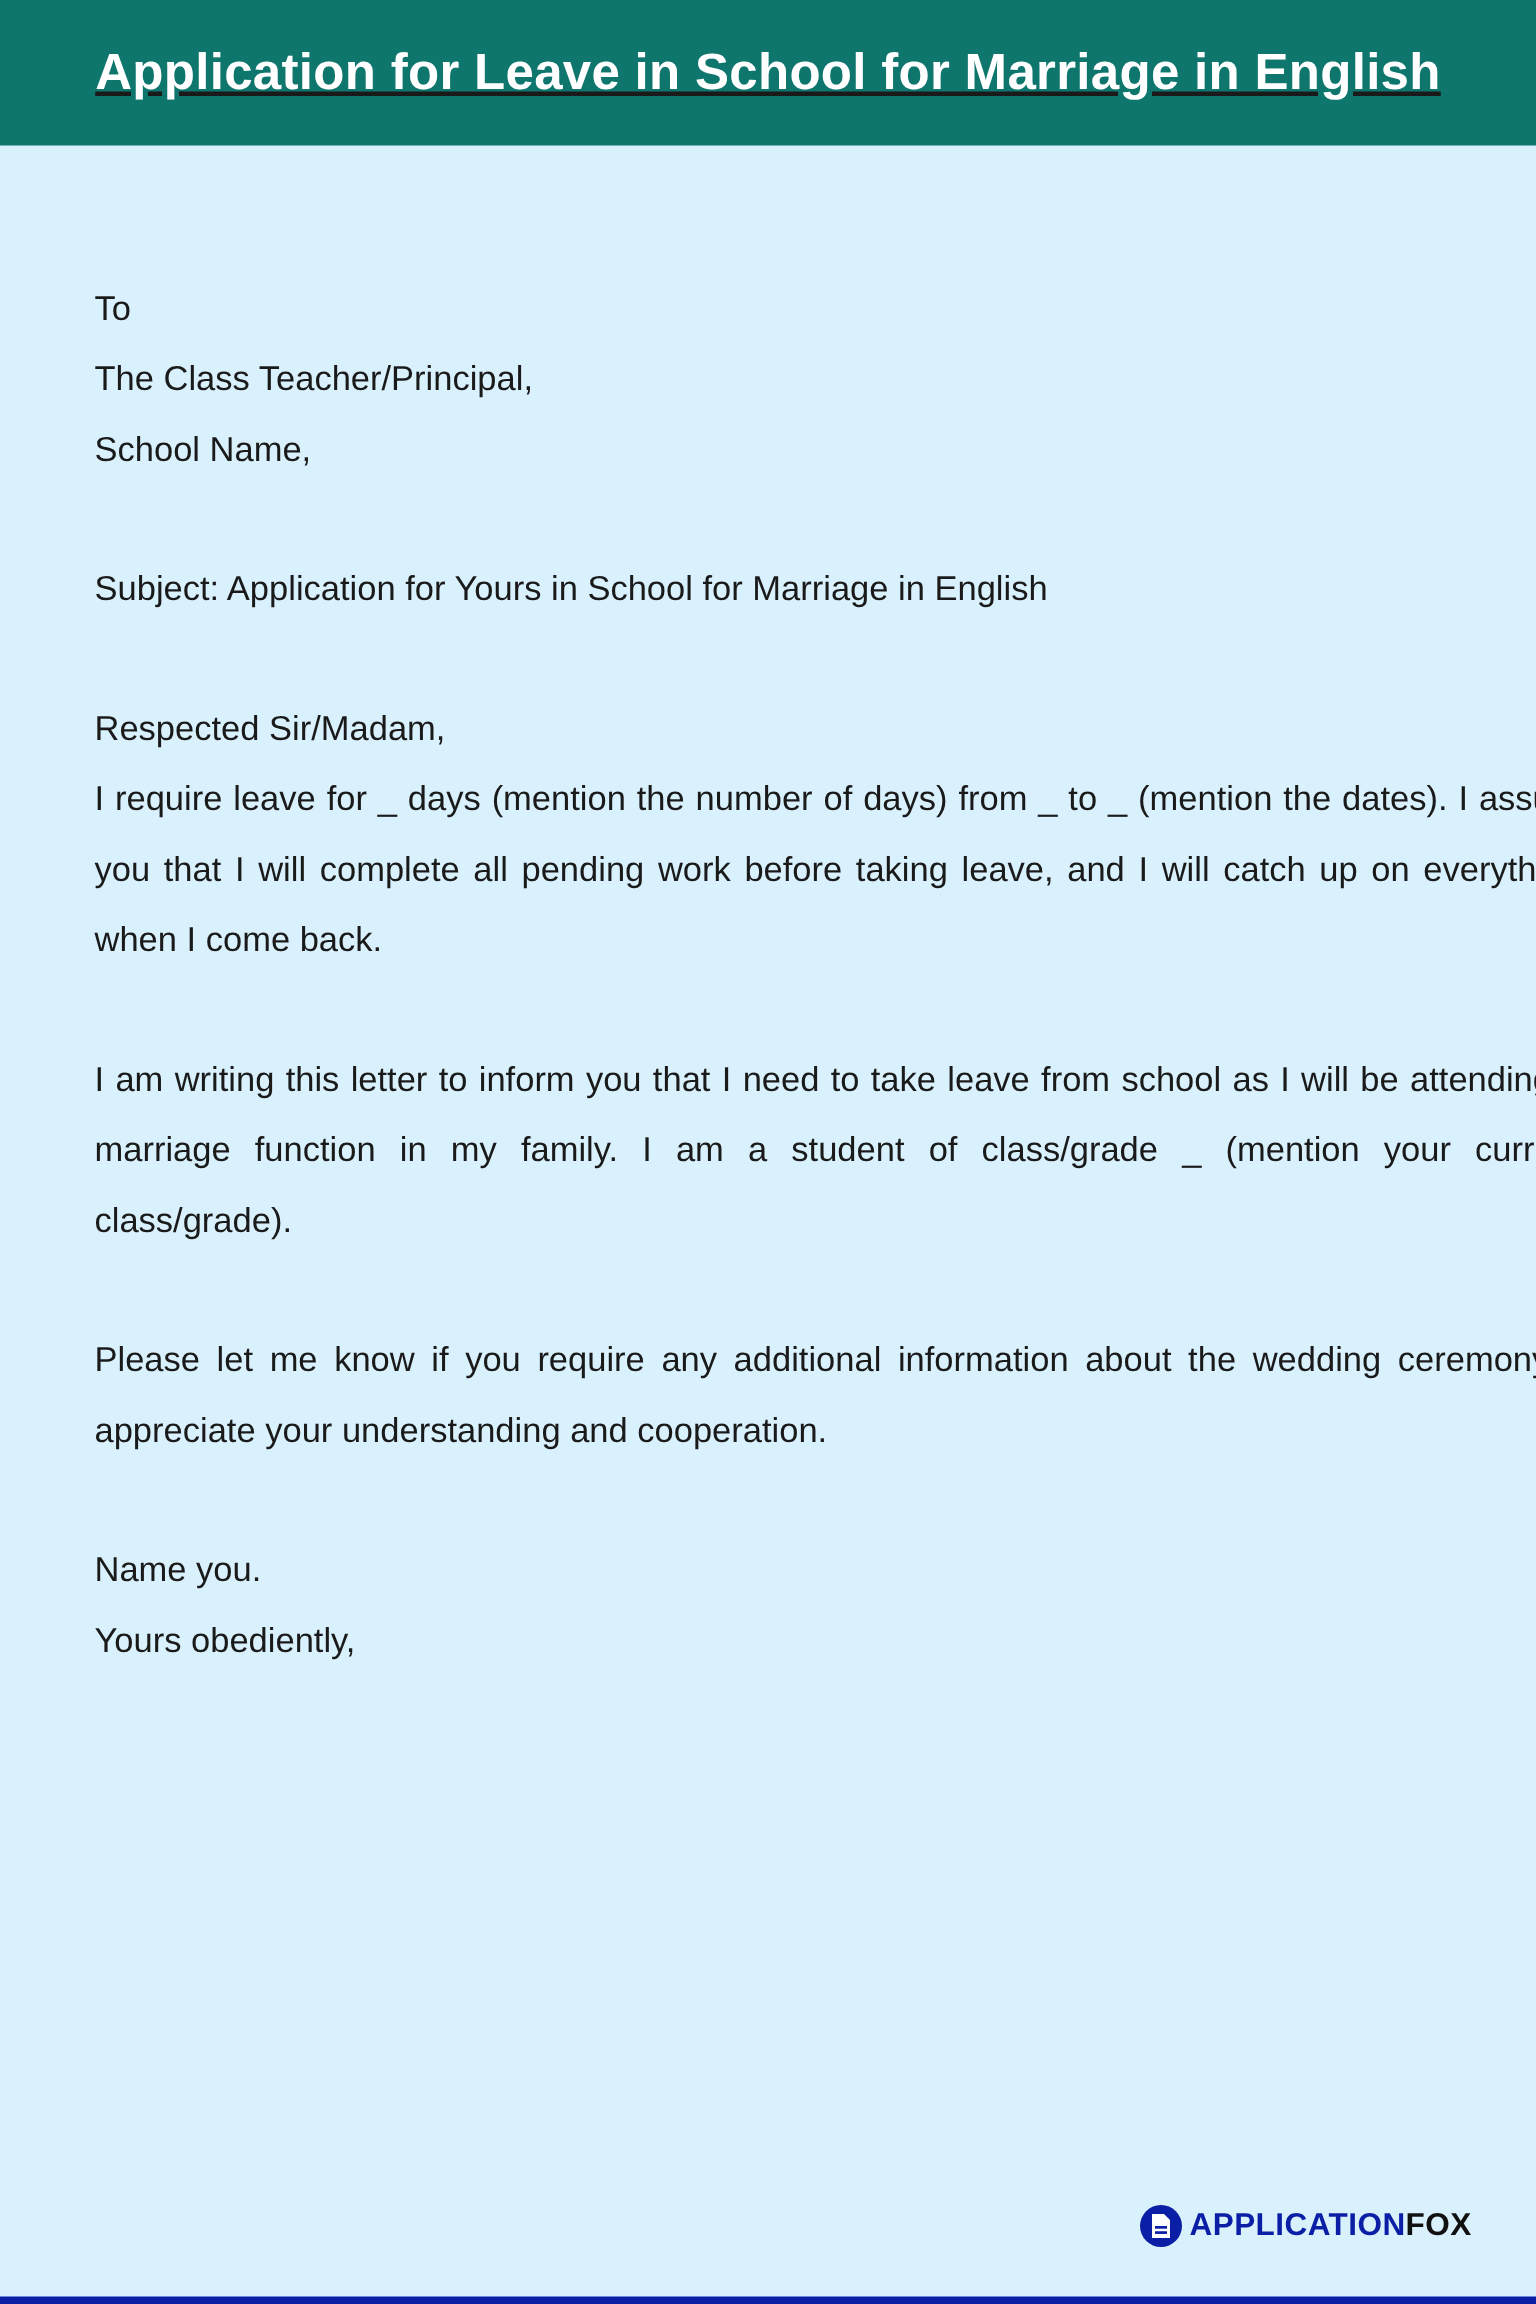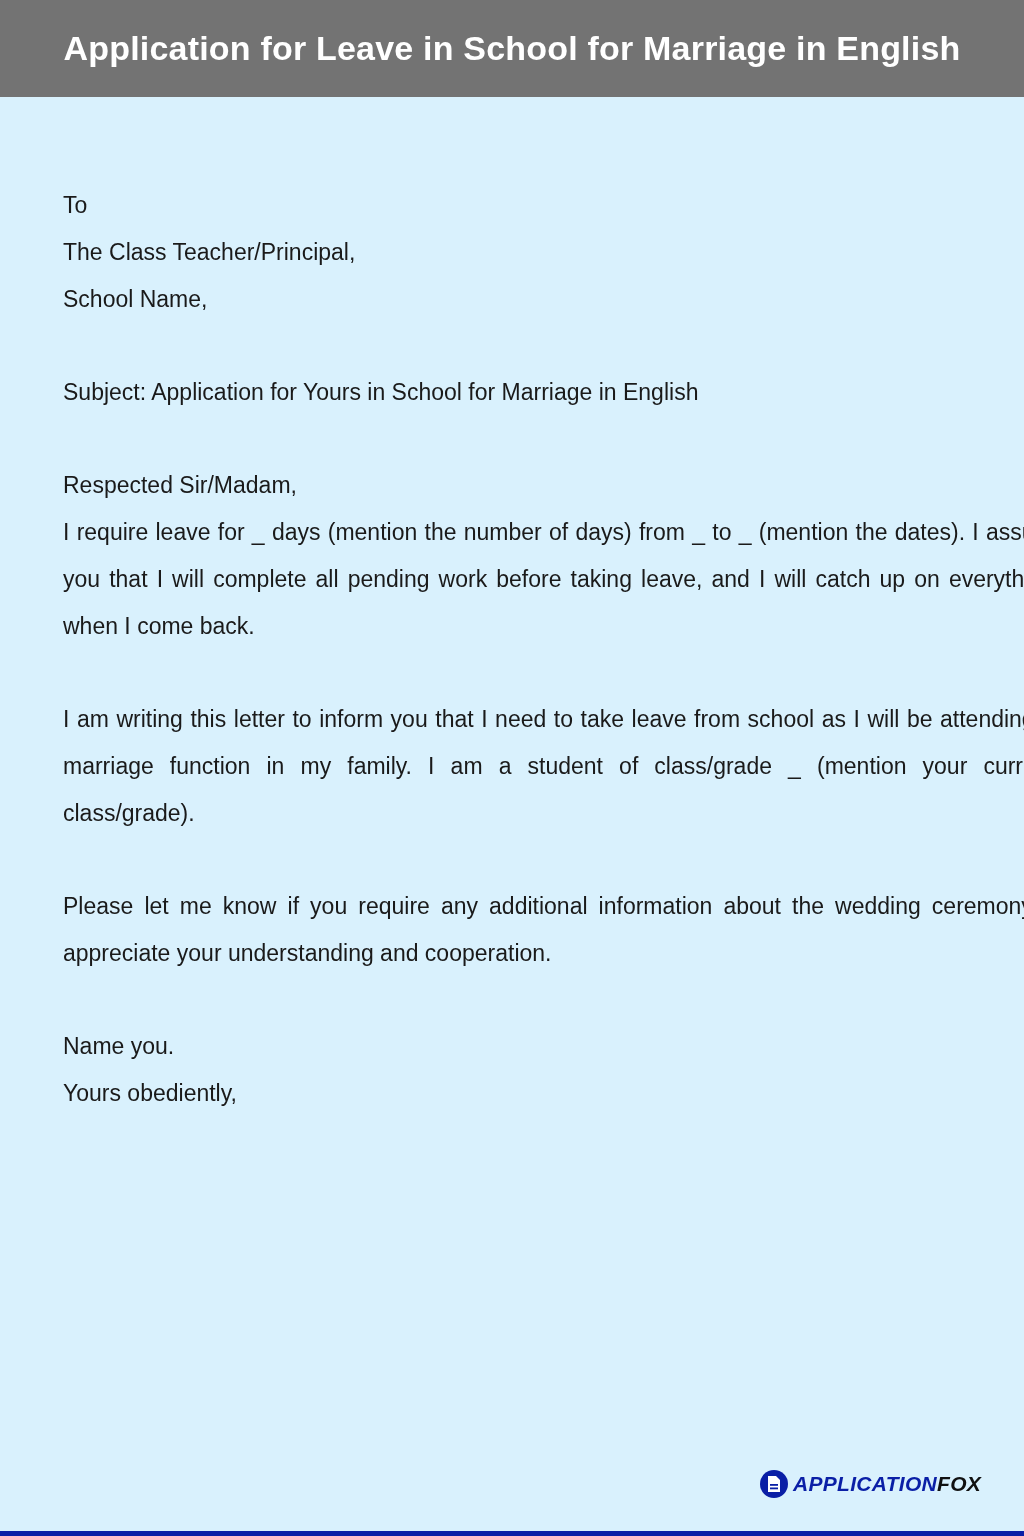--- a/index.html
+++ b/index.html
@@ -7,22 +7,22 @@
     width: 1024px; height: 1536px;
     background: #d9f1fd;
     position: relative;
     overflow: hidden;
     font-family: "Liberation Sans", "DejaVu Sans", sans-serif;
     color: #1a1a1a;
   }
   .header {
     position: absolute; left: 0; top: 0;
     width: 1024px; height: 97px;
-    background: #737373;
-    display: flex; align-items: center; justify-content: center;
+    background: #0f766e;
+    display: flex; align-items: center; justify-content: center; text-decoration: underline;
   }
   .header h1 {
     margin: 0;
     color: #ffffff;
     font-family: "Liberation Sans", "DejaVu Sans", sans-serif;
     font-weight: bold;
     font-size: 34px;
     letter-spacing: 0.2px;
     white-space: nowrap;
   }
@@ -46,21 +46,21 @@
     display: flex; align-items: center;
   }
   .logo .badge {
     width: 28px; height: 28px; border-radius: 50%;
     background: #0a1fa6;
     display: flex; align-items: center; justify-content: center;
     margin-right: 5px;
   }
   .logo .txt {
     font-family: "Liberation Sans", sans-serif;
-    font-weight: bold; font-style: italic;
+    font-weight: bold; 
     font-size: 21px; letter-spacing: 0.3px;
   }
   .logo .a { color: #0a1fa6; }
   .logo .f { color: #111111; }
   .bottom-bar {
     position: absolute; left: 0; bottom: 0;
     width: 1024px; height: 5px;
     background: #0a1fa6;
   }
 </style>

